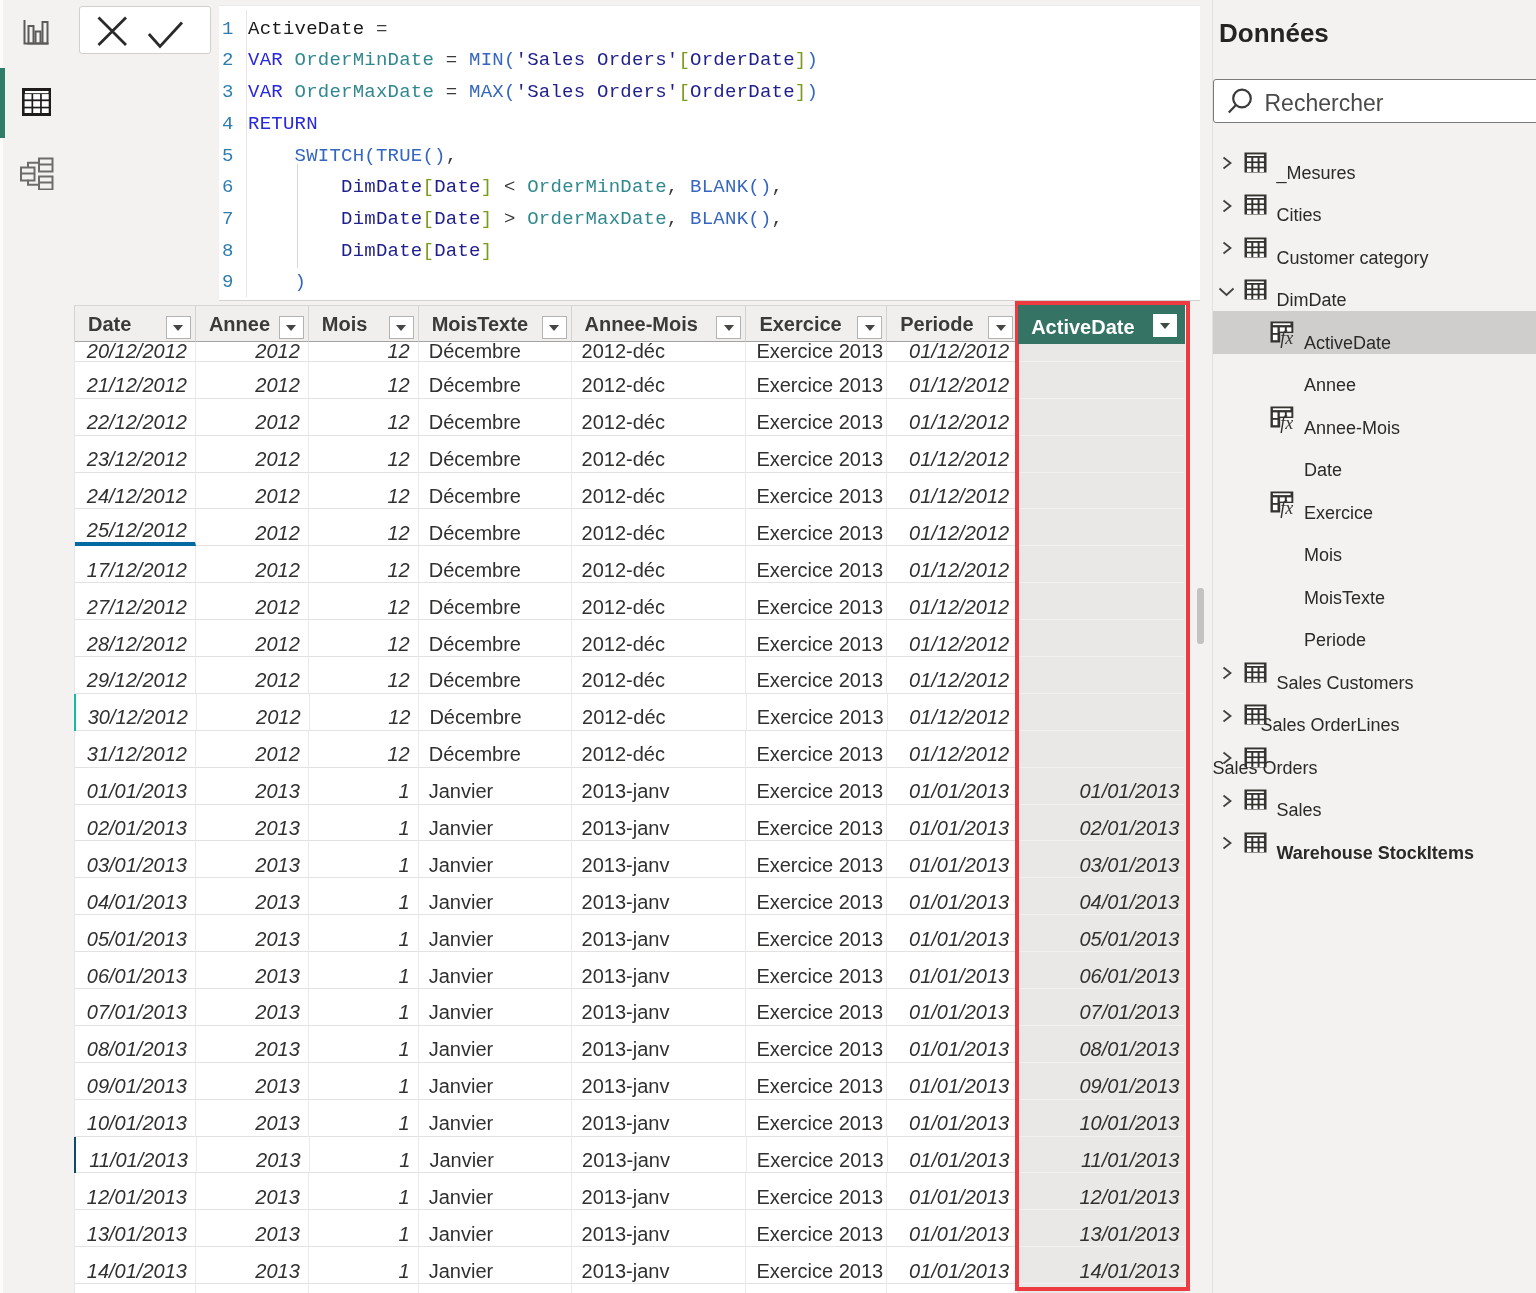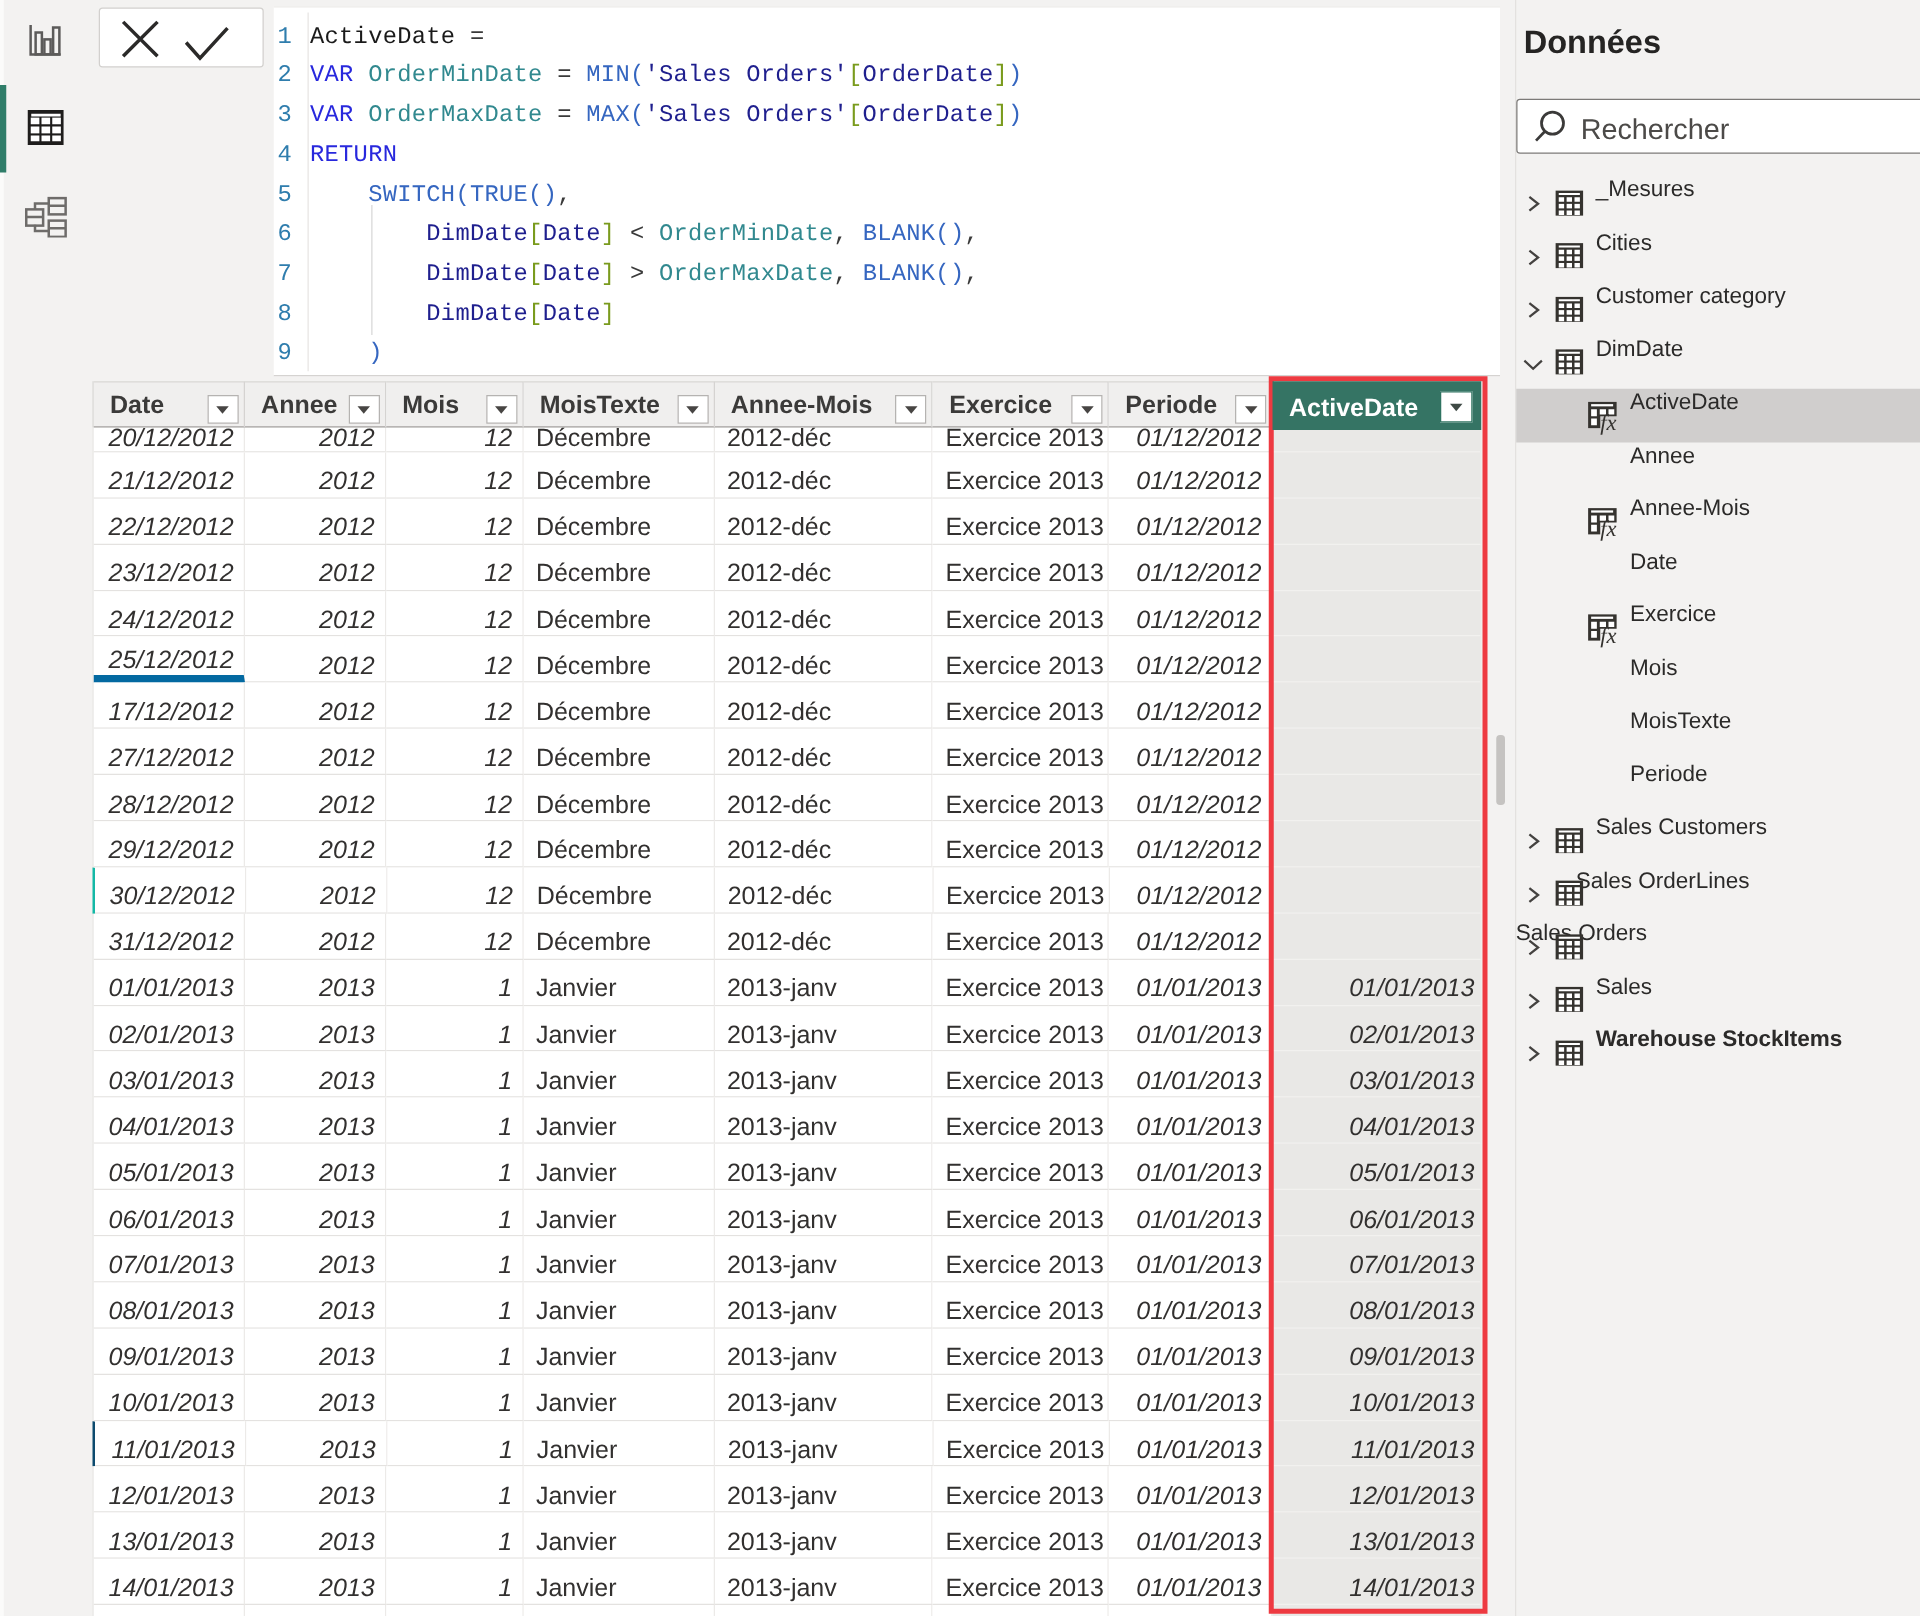--- a/index.html
+++ b/index.html
@@ -20,21 +20,21 @@
 .cell.act{background:#e9e8e6;padding-right:4.5px}
 .hcell{height:100%;border-right:1px solid #d5d3d1;border-top:1px solid #d9d7d5;border-bottom:1px solid #a5a3a1;background:#f0efee;position:relative;
  display:flex;align-items:flex-end}
 .hlab{flex:1;text-align:left;padding-left:13px;font-weight:bold;font-size:20px;color:#3b3a39;
  padding-bottom:5px;margin-right:31px}
 .fbtn{position:absolute;right:4px;top:10px;width:25px;height:23px;background:#fff;
  border:1px solid #b5b3b1;display:flex;align-items:center;justify-content:center}
 .tri{width:0;height:0;border-left:5px solid transparent;border-right:5px solid transparent;
  border-top:6px solid #474543}
 
-.trw{position:absolute;left:1212.5px;width:323.5px;height:42.5px;display:flex;align-items:flex-start}
+.trw{position:absolute;left:1212.5px;width:323.5px;height:42.5px;display:flex;align-items:flex-end}
 .trw .lbl{font-size:18px;color:#2b2a29;white-space:pre}
 </style></head><body>
 
 <div class="abs" style="left:0;top:0;width:2.5px;height:1293px;background:#fbfbfa"></div>
 <div class="abs" style="left:0;top:68px;width:4.5px;height:70px;background:#2f7d69"></div>
 <svg class="abs" style="left:22px;top:19px" width="28" height="27" viewBox="0 0 28 27">
 <g fill="none" stroke="#5c5b5a" stroke-width="2">
 <path d="M2.5 1 V24.5 H26.5"></path>
 <rect x="6.5" y="7" width="5" height="17.5"></rect>
 <rect x="13.5" y="12.5" width="5" height="12"></rect>
@@ -199,21 +199,21 @@
 <div class="cell num " style="width:121px;padding-bottom:0.5px;border-bottom:1px solid #e4e2e0">24/12/2012</div>
 <div class="cell num " style="width:113px;padding-bottom:0.5px;border-bottom:1px solid #e4e2e0">2012</div>
 <div class="cell num " style="width:110px;padding-bottom:0.5px;border-bottom:1px solid #e4e2e0">12</div>
 <div class="cell txt " style="width:153px;padding-bottom:0.5px;border-bottom:1px solid #e4e2e0">Décembre</div>
 <div class="cell txt " style="width:175px;padding-bottom:0.5px;border-bottom:1px solid #e4e2e0">2012-déc</div>
 <div class="cell txt " style="width:141px;padding-bottom:0.5px;border-bottom:1px solid #e4e2e0">Exercice 2013</div>
 <div class="cell num " style="width:131px;padding-bottom:0.5px;border-bottom:1px solid #e4e2e0">01/12/2012</div>
 <div class="cell num act" style="width:167px;padding-bottom:0.5px;border-bottom:1px solid #f2f1ef"></div>
 </div>
 <div class="trow" style="height:36.9px;border-left:1px solid #e8e6e4">
-<div class="cell num " style="width:121px;padding-bottom:0.5px;border-bottom:6px solid #0369a1">25/12/2012</div>
+<div class="cell num " style="width:121px;padding-bottom:0.5px;border-bottom:4px solid #0369a1">25/12/2012</div>
 <div class="cell num " style="width:113px;padding-bottom:0.5px;border-bottom:1px solid #e4e2e0">2012</div>
 <div class="cell num " style="width:110px;padding-bottom:0.5px;border-bottom:1px solid #e4e2e0">12</div>
 <div class="cell txt " style="width:153px;padding-bottom:0.5px;border-bottom:1px solid #e4e2e0">Décembre</div>
 <div class="cell txt " style="width:175px;padding-bottom:0.5px;border-bottom:1px solid #e4e2e0">2012-déc</div>
 <div class="cell txt " style="width:141px;padding-bottom:0.5px;border-bottom:1px solid #e4e2e0">Exercice 2013</div>
 <div class="cell num " style="width:131px;padding-bottom:0.5px;border-bottom:1px solid #e4e2e0">01/12/2012</div>
 <div class="cell num act" style="width:167px;padding-bottom:0.5px;border-bottom:1px solid #f2f1ef"></div>
 </div>
 <div class="trow" style="height:36.9px;border-left:1px solid #e8e6e4">
 <div class="cell num " style="width:121px;padding-bottom:0.5px;border-bottom:1px solid #e4e2e0">17/12/2012</div>

